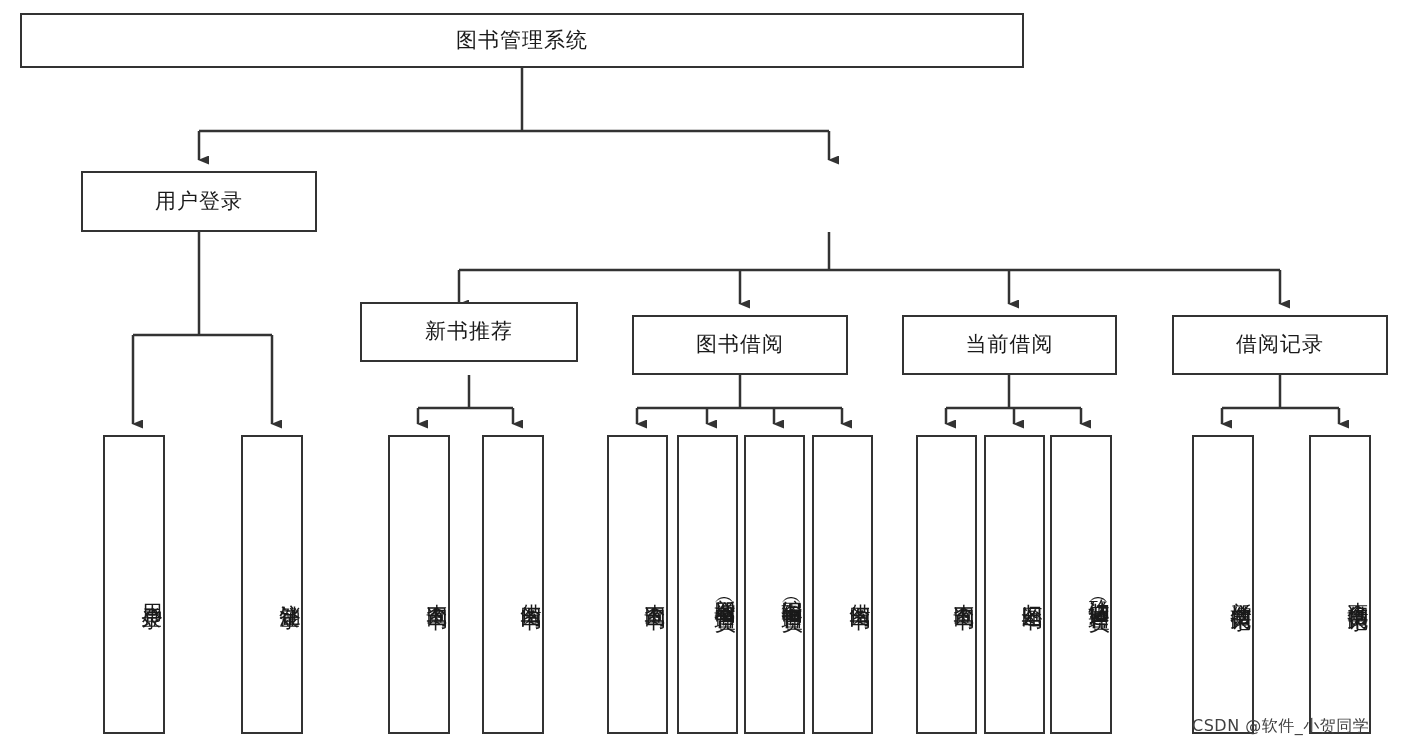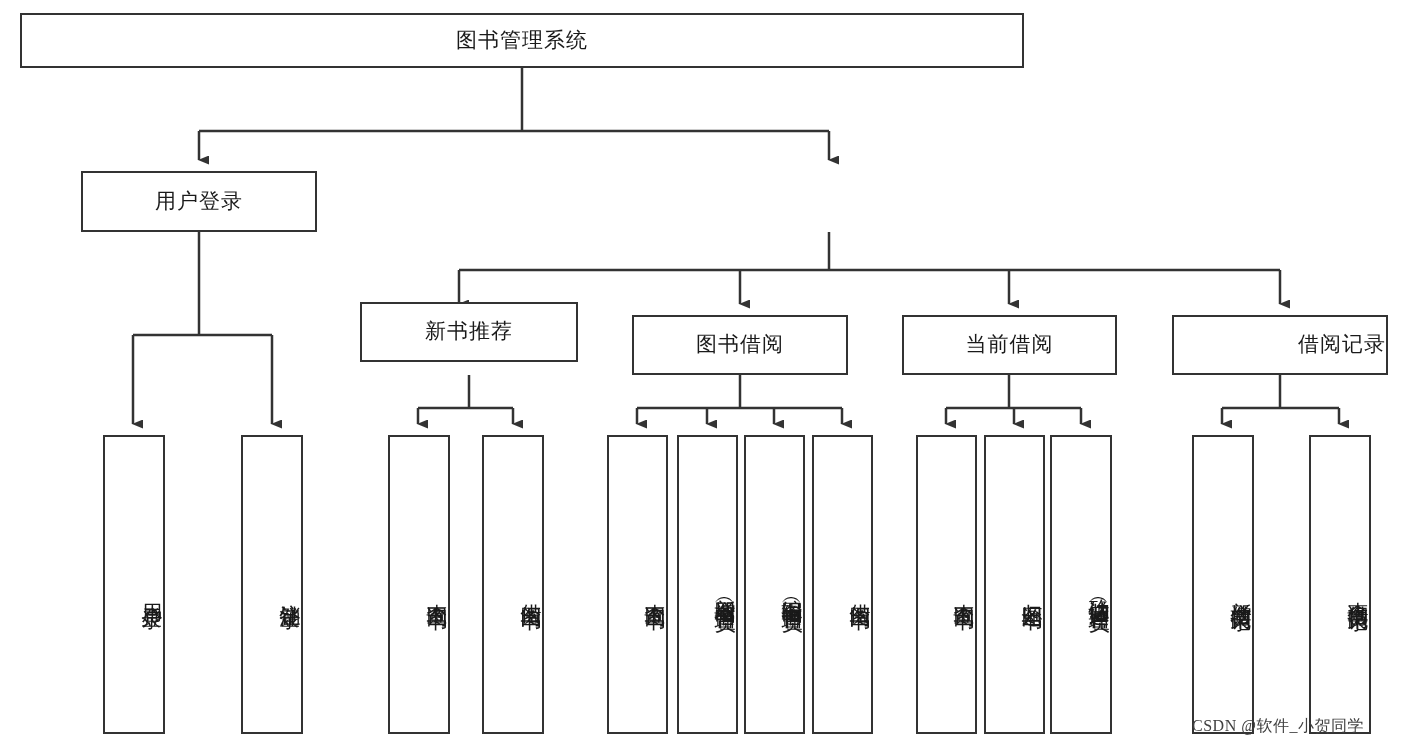--- a/index.html
+++ b/index.html
@@ -9,21 +9,20 @@
   }
   body {
     font-family: "DejaVu Sans", "Liberation Sans", sans-serif;
   }
   #canvas {
     position: relative;
     width: 1405px;
     height: 747px;
     background: #ffffff;
     overflow: hidden;
-    font-family: Liberation Serif, serif;
   }
   svg.edges {
     position: absolute;
     left: 0;
     top: 0;
     width: 1405px;
     height: 747px;
     pointer-events: none;
   }
   .node {
@@ -131,21 +130,21 @@
 
   <div class="node node-h" style="left:360px; top:302px; width:218px; height:60px;">
     <span>新书推荐</span>
   </div>
   <div class="node node-h" style="left:902px; top:315px; width:215px; height:60px;">
     <span>当前借阅</span>
   </div>
   <div class="node node-h" style="left:632px; top:315px; width:216px; height:60px;">
     <span>图书借阅</span>
   </div>
-  <div class="node node-h" style="left:1172px; top:315px; width:216px; height:60px;justify-content:flex-end;">
+  <div class="node node-h" style="left:1172px; top:315px; width:216px; height:60px;">
     <span>借阅记录</span>
   </div>
 
   <div class="node node-v" style="left:103px; top:435px; width:62px; height:299px;">
     <span>用户登录</span>
   </div>
   <div class="node node-v" style="left:241px; top:435px; width:62px; height:299px;">
     <span>注销登录</span>
   </div>
 

